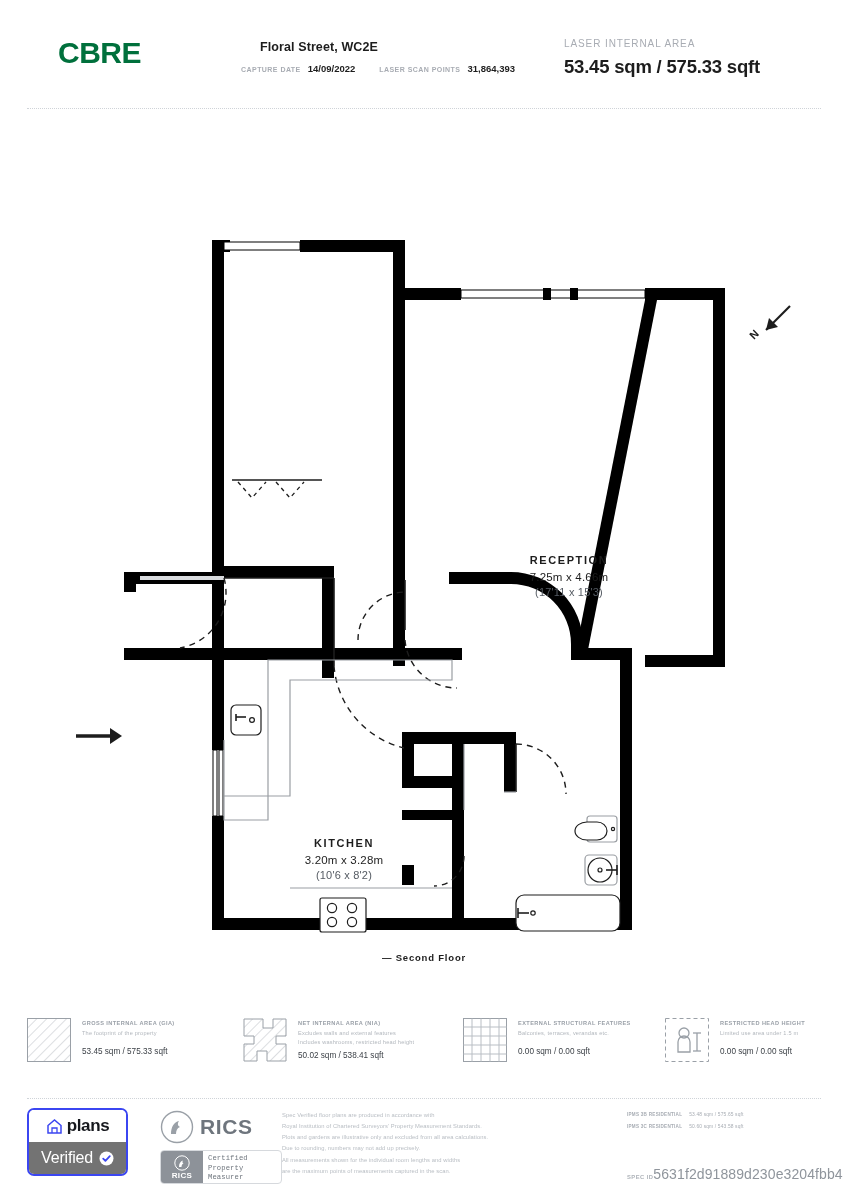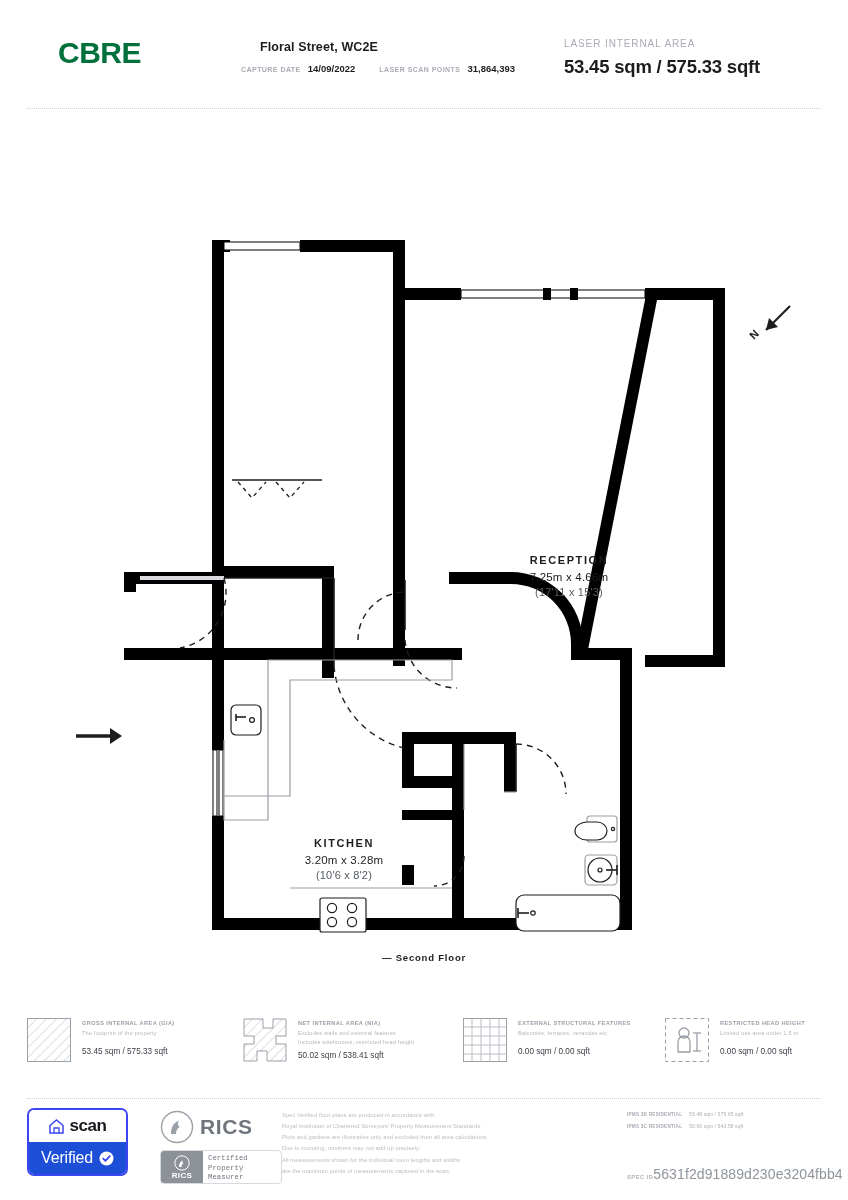--- a/index.html
+++ b/index.html
@@ -79,21 +79,21 @@
   .spec-badge {
     position: absolute; left: 27px; top: 4px; width: 101px; height: 68px;
     border: 2px solid #3B46F1; border-radius: 7px; overflow: hidden; background: #fff;
   }
   .spec-top {
     height: 32px; display: flex; align-items: center; justify-content: center; gap: 4px;
     background: #ffffff;
   }
   .spec-word { font-size: 17px; font-weight: bold; color: #16181d; letter-spacing: -0.4px; }
   .spec-bot {
-    height: 32px; background: #1d4ed8; display: flex; align-items: center;
+    height: 32px; background: #737373; display: flex; align-items: center;
     justify-content: center; gap: 6px;
   }
   .verified-word { font-size: 16px; color: #fff; letter-spacing: -0.2px; }
   .rics-wrap { position: absolute; left: 160px; top: 6px; }
   .rics-top { display: flex; align-items: center; gap: 6px; }
   .rics-word { font-size: 21px; font-weight: bold; color: #6e757d; letter-spacing: 0.6px; }
   .cpm-box {
     margin-top: 6px; display: flex; align-items: stretch;
     border: 1px solid #d6d9dd; border-radius: 4px; overflow: hidden; width: 122px; height: 34px;
   }
@@ -372,21 +372,21 @@
   <div class="rule-mid"></div>
 
   <div class="footer">
 
     <div class="spec-badge">
       <div class="spec-top">
         <svg width="17" height="17" viewBox="0 0 17 17">
           <path d="M2 7.5 L8.5 2 L15 7.5 V15 H2 Z" fill="none" stroke="#3B46F1" stroke-width="1.5"></path>
           <path d="M6 15 V10 h5 v5" fill="none" stroke="#3B46F1" stroke-width="1.3"></path>
         </svg>
-        <span class="spec-word">scan</span>
+        <span class="spec-word">plans</span>
       </div>
       <div class="spec-bot">
         <span class="verified-word">Verified</span>
         <svg width="15" height="15" viewBox="0 0 15 15">
           <circle cx="7.5" cy="7.5" r="7" fill="#fff"></circle>
           <path d="M4.2 7.6 L6.4 9.8 L10.8 5.2" fill="none" stroke="#3B46F1" stroke-width="1.8" stroke-linecap="round" stroke-linejoin="round"></path>
         </svg>
       </div>
     </div>
 

